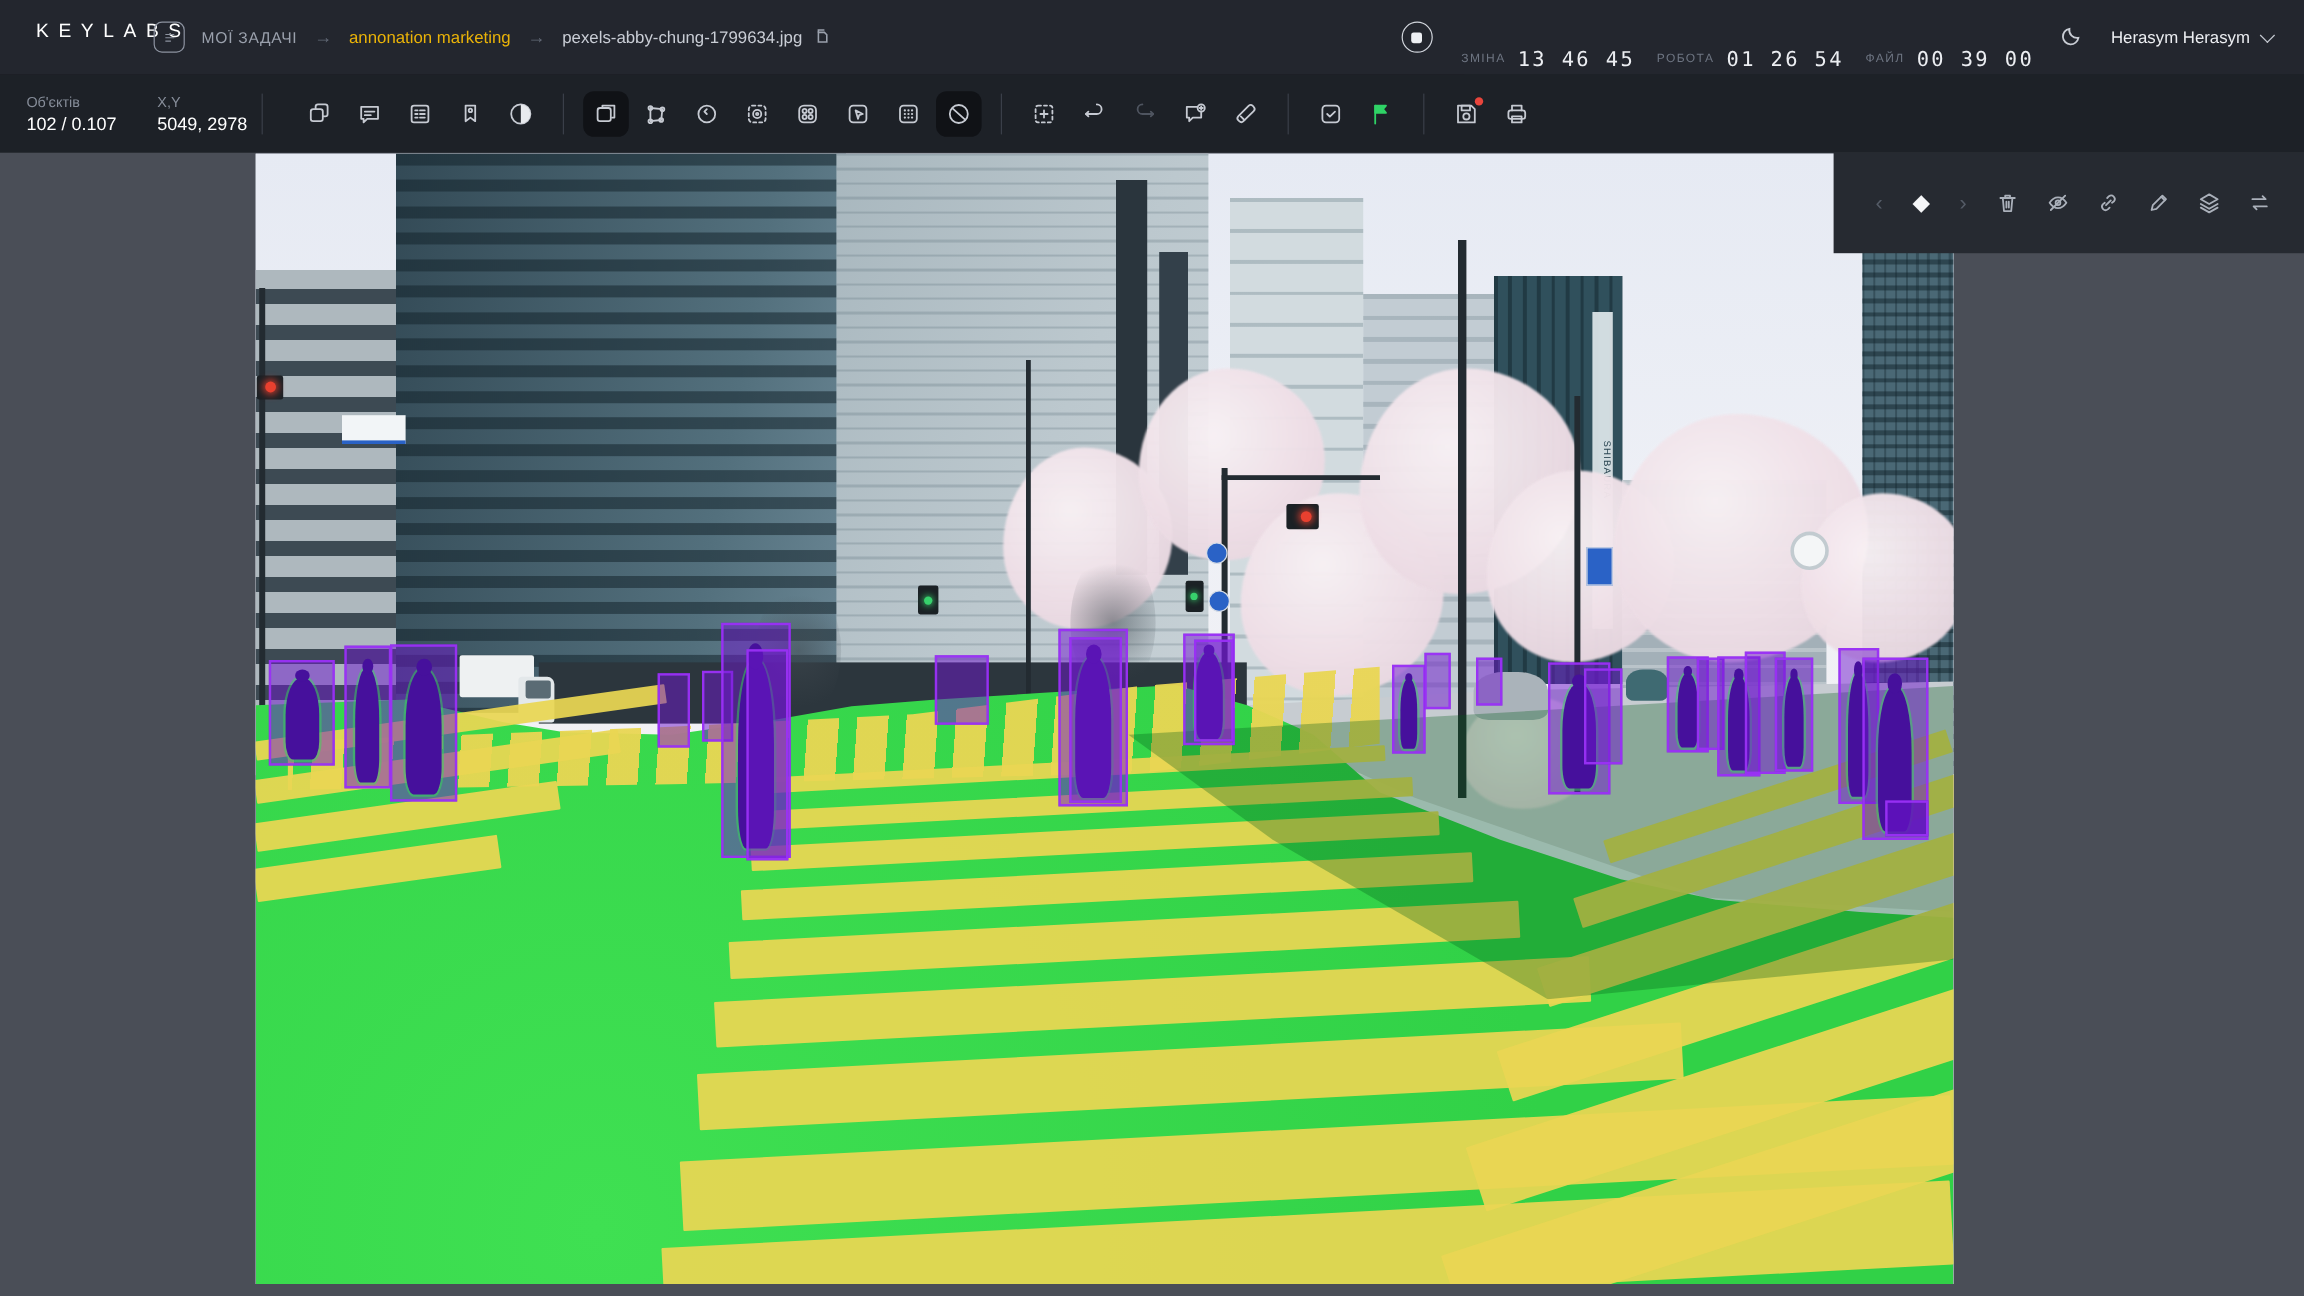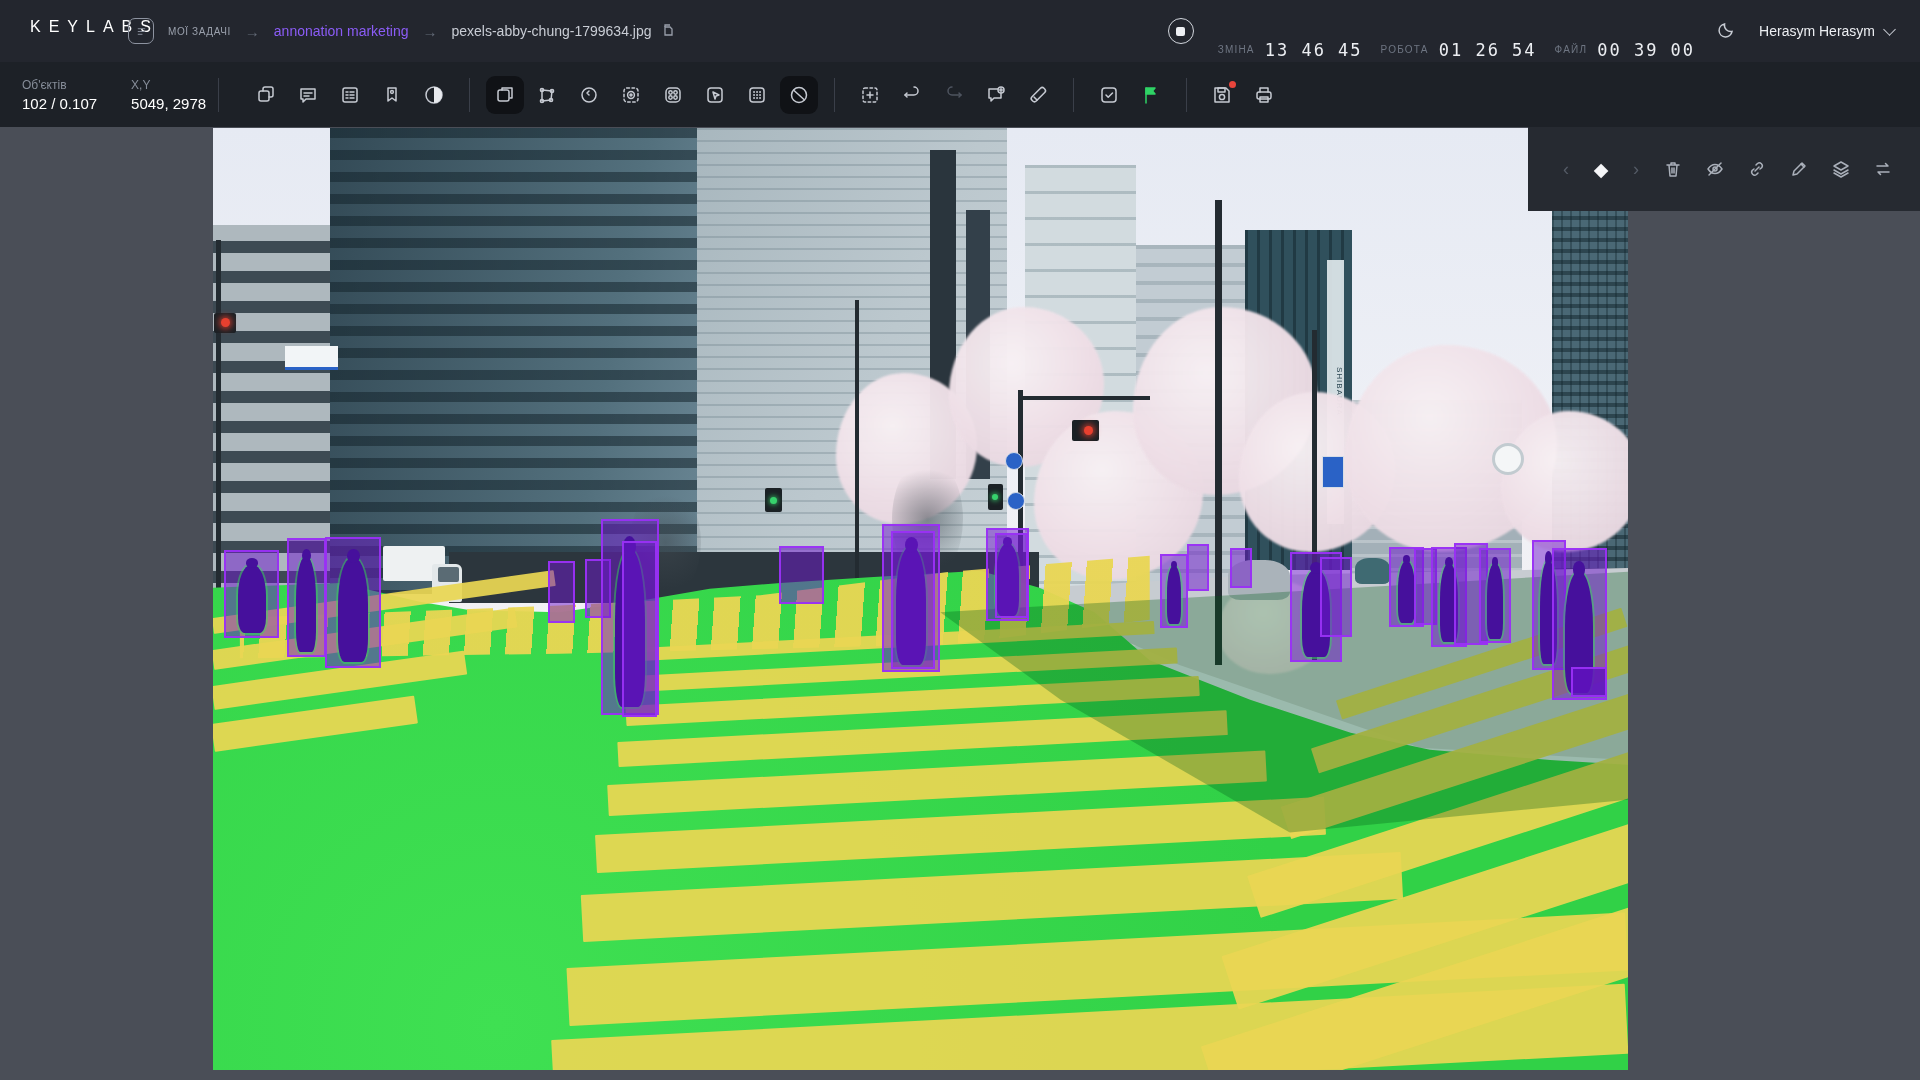--- a/index.html
+++ b/index.html
@@ -8,23 +8,23 @@
        -webkit-font-smoothing:antialiased;color:#e8eaee;}
 
   
   #topbar{position:absolute;left:0;top:0;width:1920px;height:62px;background:var(--bar1);z-index:30;}
   #topbar-dark{position:absolute;left:1185px;top:0;width:735px;height:127px;background:var(--bar1-dark);
     clip-path:polygon(0 0,100% 0,100% 100%,72px 100%);z-index:25;}
   #logo{position:absolute;left:30px;top:18px;font-size:16px;letter-spacing:8px;color:#fff;font-weight:500;}
   .crumbs{position:absolute;left:128px;top:0;height:62px;display:flex;align-items:center;gap:14px;}
   .crumb-ico{width:24px;height:24px;border:1.4px solid #8d93a0;border-radius:7px;display:flex;align-items:center;justify-content:center;}
   .crumb-ico svg{stroke:#8d93a0;}
-  .crumb-tasks{color:#9aa0ac;font-size:10px;letter-spacing:.6px;}
+  .crumb-tasks{color:#9aa0ac;font-size:13px;letter-spacing:.6px;}
   .crumb-arrow{color:#646b78;font-size:15px;}
-  .crumb-project{color:#8b5cf6;font-size:14px;}
+  .crumb-project{color:#eab308;font-size:14px;}
   .crumb-file{color:#c9cdd5;font-size:14px;display:flex;align-items:center;gap:8px;}
   .topbar-right{position:absolute;right:0;top:0;height:62px;display:flex;align-items:center;gap:18px;z-index:40;padding-right:26px;}
   .timer{display:flex;align-items:center;gap:10px;margin-top:37px;}
   .timer .lab{font-size:10px;letter-spacing:1.2px;color:#6e7582;}
   .timer .val{font-family:"DejaVu Sans Mono",monospace;font-size:17px;color:#eceef2;letter-spacing:2px;white-space:pre;}
   #record-btn{width:24px;height:24px;border:1.6px solid #d2d6dd;border-radius:50%;display:flex;align-items:center;justify-content:center;margin-right:6px;}
   #record-btn .sq{width:9px;height:9px;background:#eef0f4;border-radius:2px;}
   #user{display:flex;align-items:center;gap:10px;font-size:14px;color:#eceef2;}
   .chev-down{width:8px;height:8px;border-right:1.6px solid #c6cad2;border-bottom:1.6px solid #c6cad2;transform:rotate(45deg);margin-top:-4px;}
 

